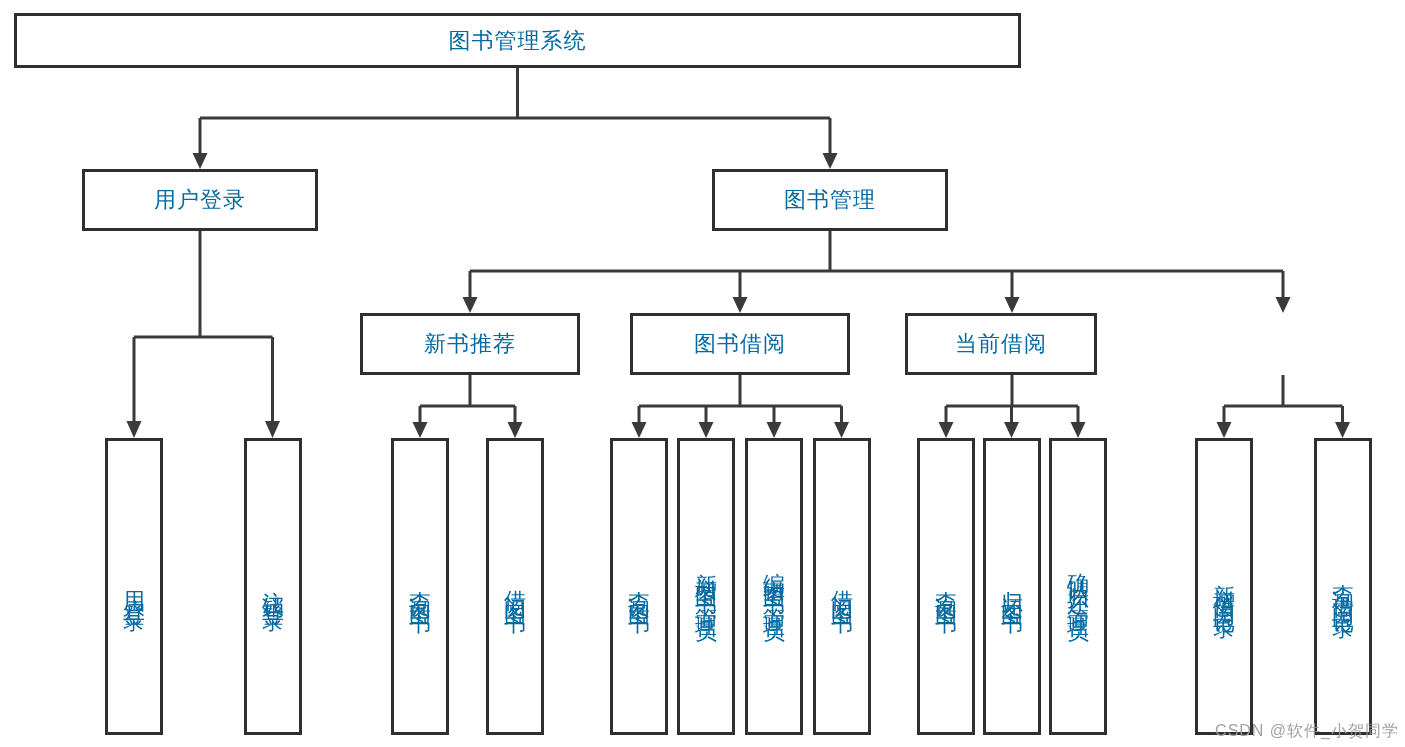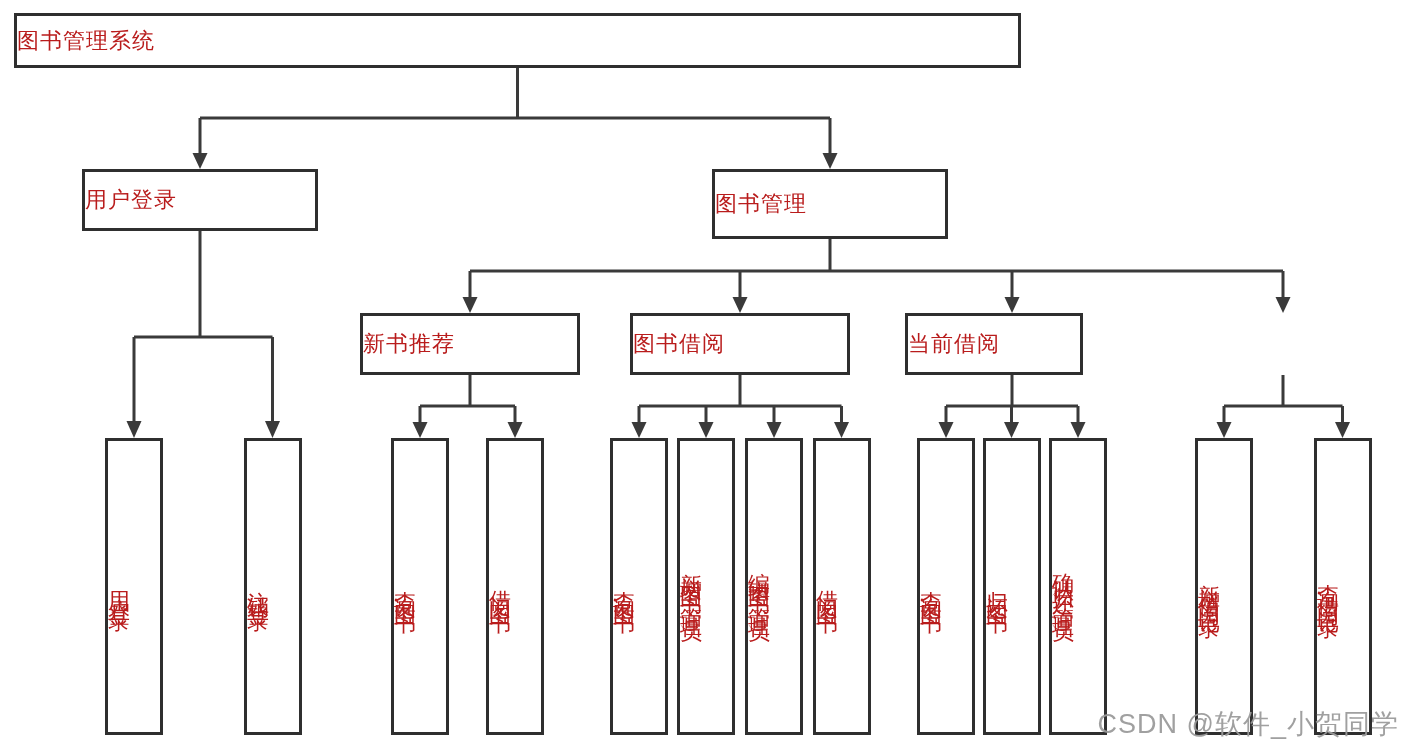--- a/index.html
+++ b/index.html
@@ -15,39 +15,40 @@
   .wires{position:absolute;left:0;top:0;width:1405px;height:747px;}
   .wires path{stroke:#3a3a3a;stroke-width:3;fill:none;}
   .wires polygon{fill:#3a3a3a;stroke:none;}
   .box{
     position:absolute;
     box-sizing:border-box;
     border:3px solid #2f2f2f;
     background:#ffffff;
     display:flex;
     align-items:center;
+    justify-content:center;
     font-size:22px;
     letter-spacing:1px;
-    color:#b91c1c;
+    color:#0369a1;
   }
   .root{left:14px;top:13px;width:1007px;height:55px;}
   .leaf{top:438px;width:58px;height:297px;}
   .leaf .vtext{
     writing-mode:vertical-rl;
     text-orientation:mixed;
     font-size:22px;
     line-height:1;
     letter-spacing:7px;
     white-space:nowrap;
   }
   .watermark{
     position:absolute;
     right:6px;
     bottom:5px;
-    font-size:27px;
+    font-size:16px;
     color:rgba(155,155,155,0.95);
     letter-spacing:1px;
     user-select:none;
     margin-left:40px;
   }
 </style>
 </head>
 <body>
 
 <div class="canvas">
@@ -88,31 +89,31 @@
     <polygon points="1335,422 1350,422 1342.5,438"></polygon>
   </svg>
 
   <div class="box root">
     <span>图书管理系统</span>
   </div>
 
   <div class="box" style="left:82px;top:169px;width:236px;height:62px">
     <span>用户登录</span>
   </div>
-  <div class="box" style="left:712px;top:169px;width:236px;height:70px">
+  <div class="box" style="left:712px;top:169px;width:236px;height:62px">
     <span>图书管理</span>
   </div>
 
   <div class="box" style="left:630px;top:313px;width:220px;height:62px">
     <span>图书借阅</span>
   </div>
   <div class="box" style="left:360px;top:313px;width:220px;height:62px">
     <span>新书推荐</span>
   </div>
-  <div class="box" style="left:905px;top:313px;width:178px;height:62px">
+  <div class="box" style="left:905px;top:313px;width:192px;height:62px">
     <span>当前借阅</span>
   </div>
 
   <div class="box leaf" style="left:105px">
     <span class="vtext">用户登录</span>
   </div>
   <div class="box leaf" style="left:244px">
     <span class="vtext">注销登录</span>
   </div>
   <div class="box leaf" style="left:391px">

